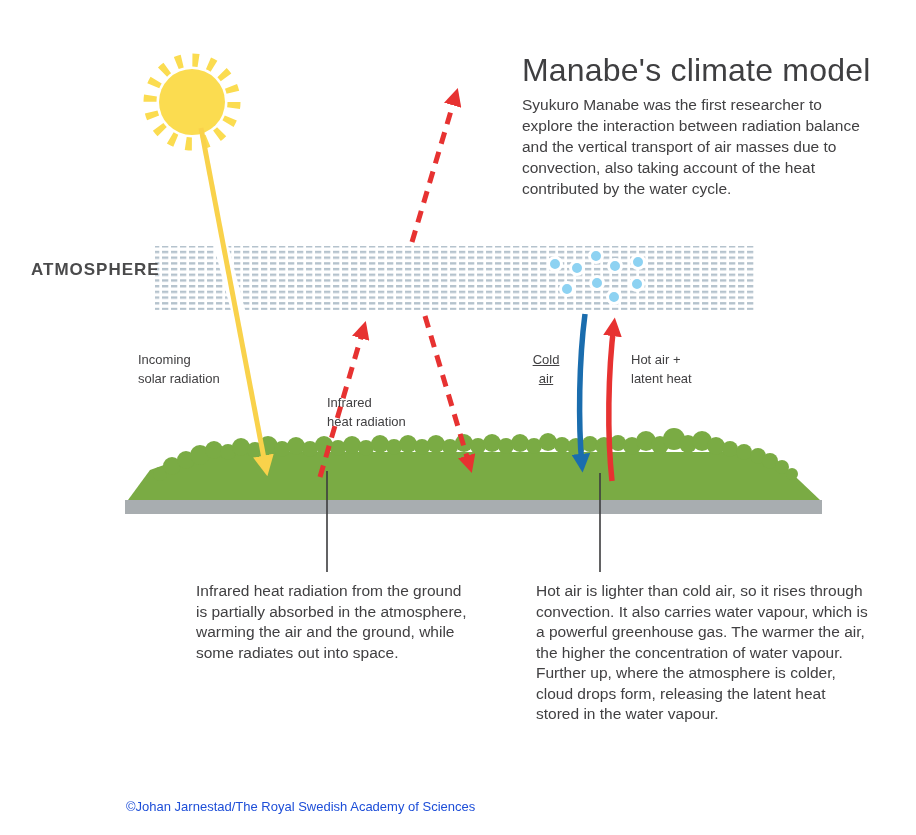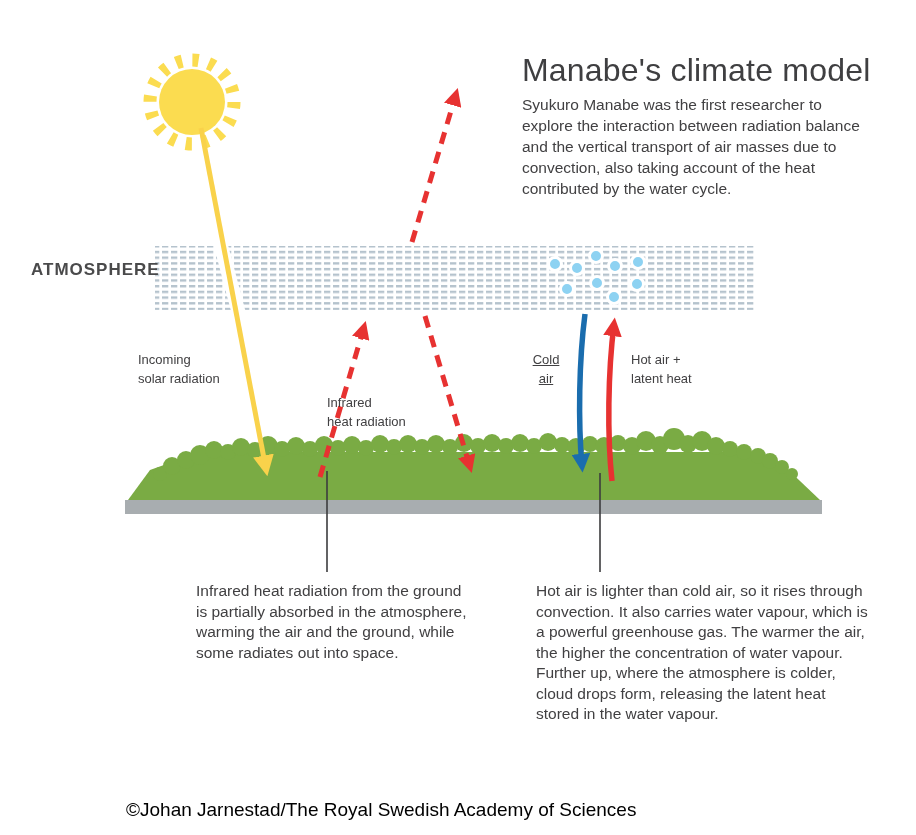--- a/index.html
+++ b/index.html
@@ -7,21 +7,21 @@
     position:relative;width:916px;height:835px;background:#ffffff;overflow:hidden;
     font-family:"Liberation Sans", sans-serif;color:#414042;
   }
   #diagram-svg{position:absolute;left:0;top:0;width:916px;height:835px;}
   .txt{position:absolute;white-space:pre-line;}
   .title{font-size:32px;line-height:30px;color:#3f3f41;letter-spacing:0.2px;}
   .intro{font-size:15.5px;line-height:21px;width:345px;}
   .atm-label{font-size:17px;letter-spacing:1px;color:#4a4a4b;}
   .arrow-label{font-size:13px;line-height:19px;}
   .caption{font-size:15.5px;line-height:20.5px;}
-  .credit{font-size:19px;color:#000000;}
+  .credit{font-size:13px;color:#1d4ed8;}
 </style>
 </head>
 <body>
 
 <div id="stage">
 
   <svg id="diagram-svg" viewBox="0 0 916 835" xmlns="http://www.w3.org/2000/svg">
     <defs>
       <pattern id="atm" width="9" height="5.7" patternUnits="userSpaceOnUse">
         <rect x="0" y="0" width="6.3" height="2.4" fill="#B5C3CD"></rect>

